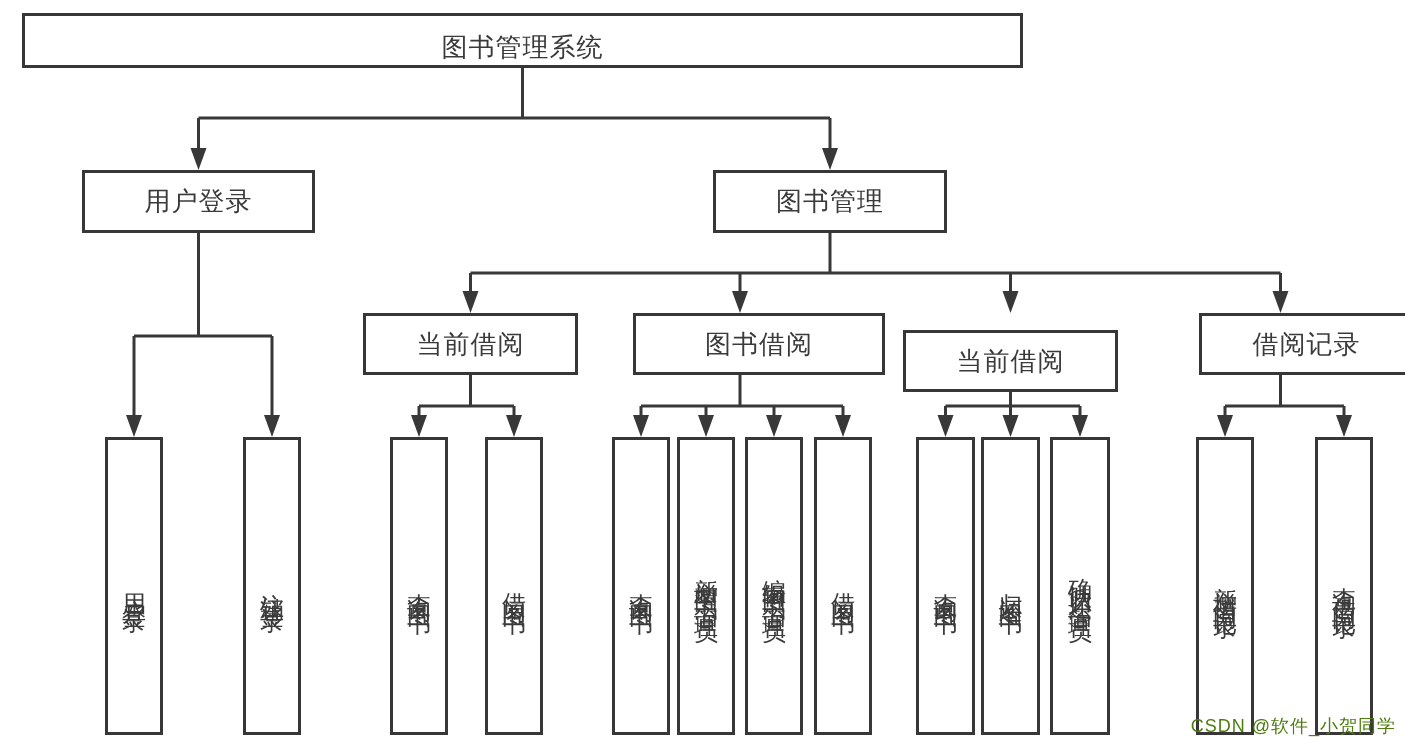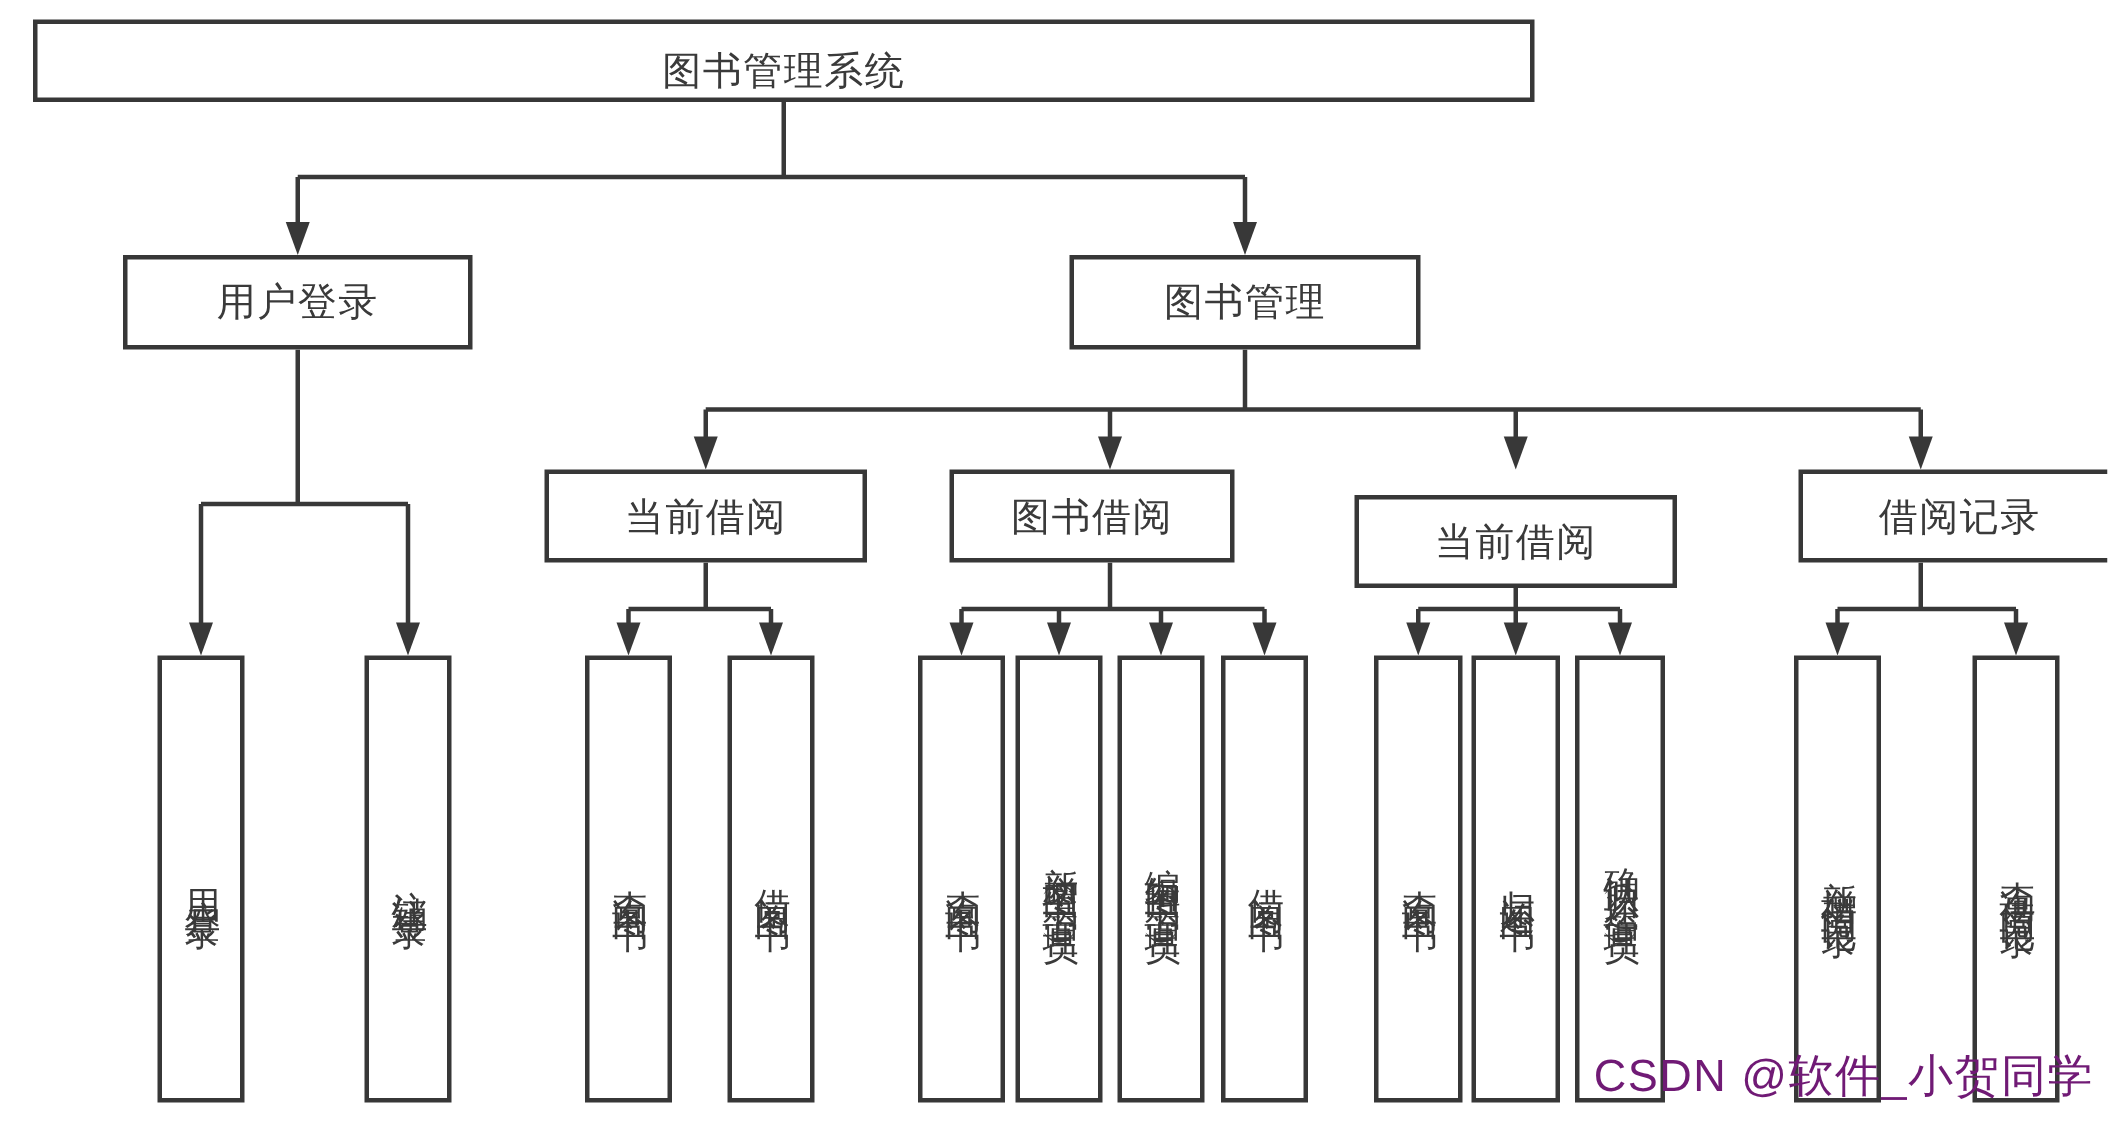--- a/index.html
+++ b/index.html
@@ -41,22 +41,22 @@
     text-orientation: mixed;
     font-size: 24px;
     letter-spacing: 6px;
     line-height: 1;
     white-space: nowrap;
   }
   .watermark {
     position: absolute;
     right: 9px;
     bottom: 9px;
-    font-size: 30px;
-    color: #701a75;
+    font-size: 18px;
+    color: #4d7c0f;
     letter-spacing: 1px;
     white-space: nowrap;
   }
 </style>
 </head>
 <body>
 
 <div class="canvas">
 
   <svg class="connectors" viewBox="0 0 1405 747" xmlns="http://www.w3.org/2000/svg">
@@ -102,21 +102,21 @@
   <div class="box" style="left:82px; top:170px; width:233px; height:63px;">
     <span class="h-label">用户登录</span>
   </div>
   <div class="box" style="left:713px; top:170px; width:234px; height:63px;">
     <span class="h-label">图书管理</span>
   </div>
 
   <div class="box" style="left:363px; top:313px; width:215px; height:62px;">
     <span class="h-label">当前借阅</span>
   </div>
-  <div class="box" style="left:633px; top:313px; width:190px; height:62px;">
+  <div class="box" style="left:633px; top:313px; width:252px; height:62px;">
     <span class="h-label">图书借阅</span>
   </div>
   <div class="box" style="left:903px; top:330px; width:215px; height:62px;">
     <span class="h-label">当前借阅</span>
   </div>
   <div class="box" style="left:1199px; top:313px; width:215px; height:62px;">
     <span class="h-label">借阅记录</span>
   </div>
 
   <div class="box leaf" style="left:105px; top:437px; width:58px; height:298px;">

